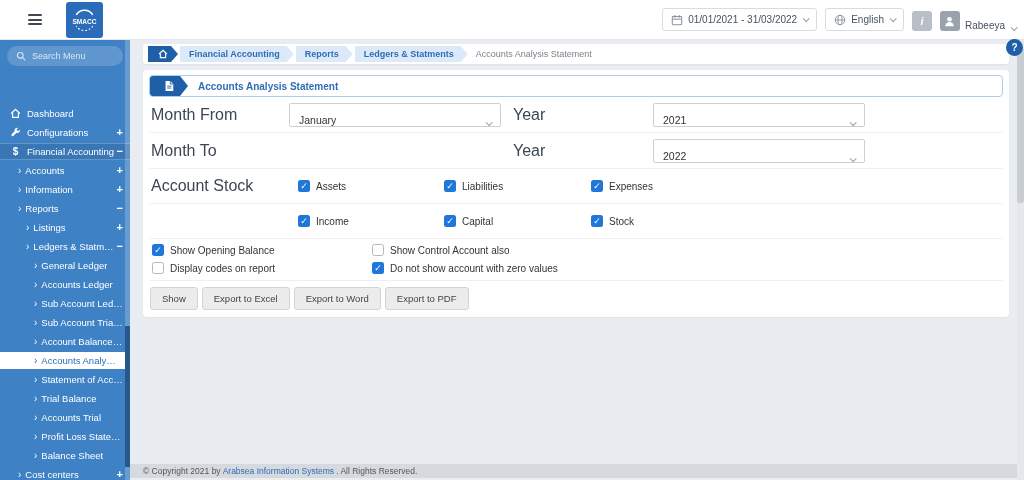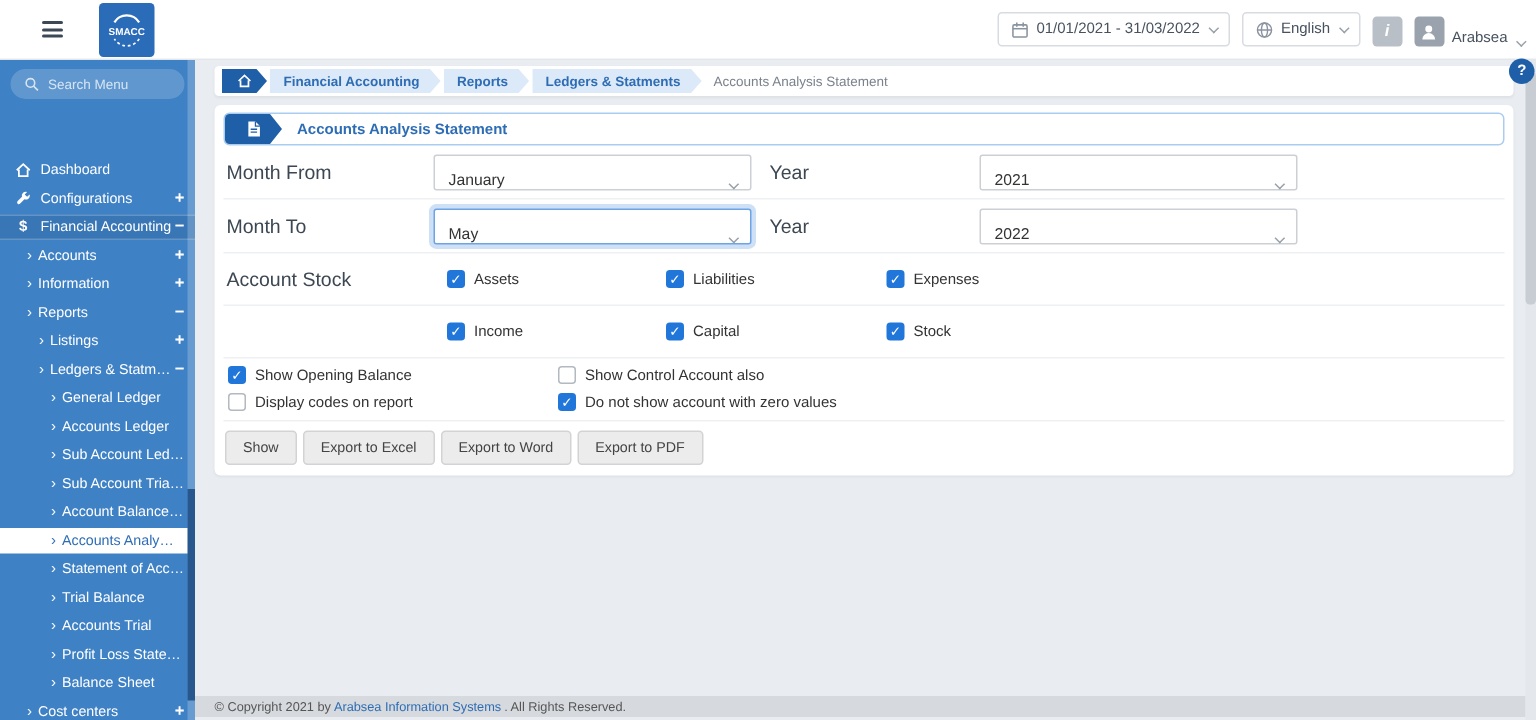--- a/index.html
+++ b/index.html
@@ -78,21 +78,21 @@
   .ph-arrow { width:38px; height:100%; background:#1e5fa8; display:flex; align-items:center;
     justify-content:center; clip-path:polygon(0 0, calc(100% - 8px) 0, 100% 50%, calc(100% - 8px) 100%, 0 100%); }
   .ph-arrow svg { width:12px; height:12px; }
   .panel-title { color:#2e6db4; font-weight:bold; font-size:10px; margin-left:10px; }
 
   .frow { position:relative; margin:0 6px; border-bottom:1px solid #eef0f3; }
   .frow.r-select { height:36px; }
   .frow.r-check { height:35px; }
   .frow.r-opts { height:42px; }
   .frow.r-btns { height:35px; border-bottom:none; display:flex; align-items:center; padding-left:1px; }
-  .flabel { position:absolute; top:50%; transform:translateY(-50%); font-size:13px; color:#3c4752; }
+  .flabel { position:absolute; top:50%; transform:translateY(-50%); font-size:16px; color:#3c4752; }
   .select { position:absolute; top:50%; transform:translateY(-50%); height:24px; width:212px;
     border:1px solid #ccd0d5; border-radius:2px; background:#fff; display:flex; align-items:flex-end;
     padding:0 9px; font-size:10.5px; color:#333; cursor:pointer; }
   .select .sel-chev { margin-left:auto; }
   .select.focused { border:1px solid #6ea3e4; box-shadow:0 0 0 3px rgba(77,144,224,.28); }
   .cb-item { position:absolute; top:50%; transform:translateY(-50%); display:flex; align-items:center; cursor:pointer; }
   .opt-item { position:absolute; display:flex; align-items:center; cursor:pointer; }
   .cb { width:12px; height:12px; border-radius:2.5px; margin-right:6px; display:flex; align-items:center;
     justify-content:center; font-size:9px; line-height:1; flex:0 0 auto; }
   .cb.on { background:#2176d9; color:#fff; }
@@ -148,21 +148,21 @@
       <span>English</span>
       <span class="chev"></span>
     </div>
     <div class="sq-btn info">i</div>
     <div class="sq-btn avatar">
       <svg viewBox="0 0 14 14">
           <circle cx="7" cy="4.6" r="2.5" fill="#fff"></circle>
           <path d="M2.4 12.2 a4.6 4.6 0 0 1 9.2 0 z" fill="#fff"></path>
         </svg>
     </div>
-    <span class="user-name">Arabsea</span>
+    <span class="user-name">Rabeeya</span>
     <span class="chev"></span>
   </div>
 </div>
 
 <div class="sidebar">
   <div class="search-box">
     <span class="s-icon">
       <svg viewBox="0 0 14 14">
           <circle cx="6" cy="6" r="4" fill="none" stroke="currentColor" stroke-width="1.5"></circle>
           <line x1="9.2" y1="9.2" x2="13" y2="13" stroke="currentColor" stroke-width="1.5"></line>
@@ -314,24 +314,20 @@
       </div>
       <span class="flabel" style="left:364px">Year</span>
       <div class="select" style="left:504px">
         <span>2021</span>
         <span class="chev sel-chev"></span>
       </div>
     </div>
 
     <div class="frow r-select">
       <span class="flabel" style="left:2px">Month To</span>
-      <div class="select focused" style="left:140px">
-        <span>May</span>
-        <span class="chev sel-chev"></span>
-      </div>
       <span class="flabel" style="left:364px">Year</span>
       <div class="select" style="left:504px">
         <span>2022</span>
         <span class="chev sel-chev"></span>
       </div>
     </div>
 
     <div class="frow r-check" id="cbrow1">
       <span class="flabel" style="left:2px">Account Stock</span>
     <span class="cb-item" style="left: 149px;">

